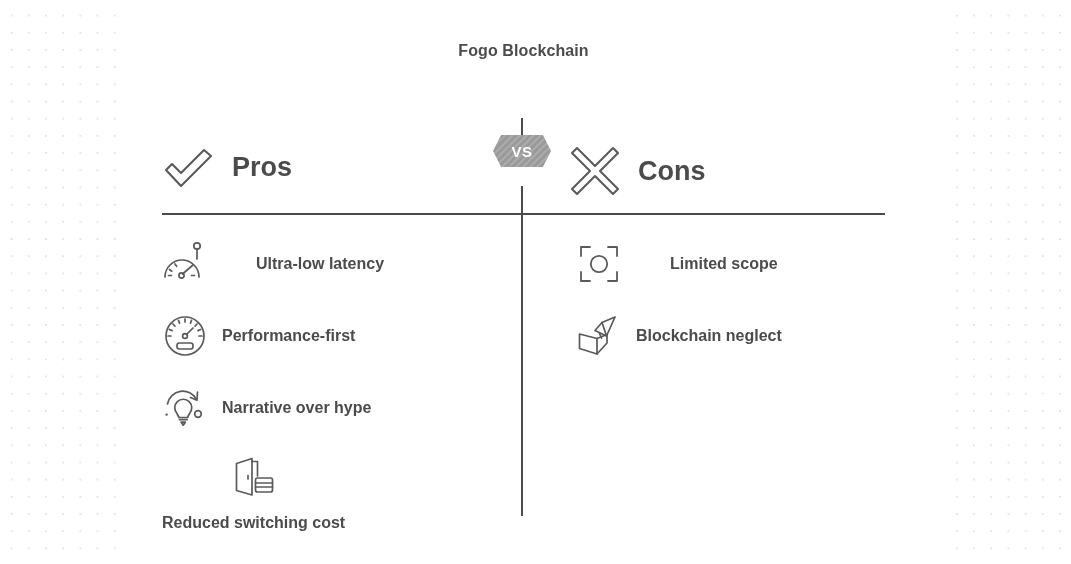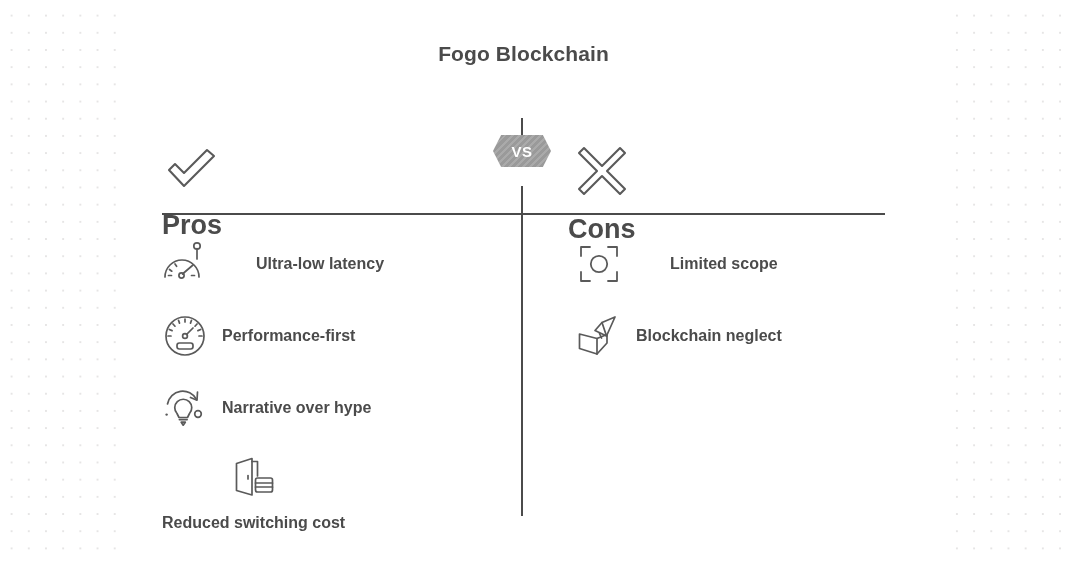--- a/index.html
+++ b/index.html
@@ -40,21 +40,21 @@
     inset: 0;
     z-index: 2;
   }
 
   .title {
     position: absolute;
     top: 42px;
     left: 0;
     width: 1047px;
     text-align: center;
-    font-size: 21px;
+    font-size: 16px;
     font-weight: bold;
     color: #4b4b4b;
     letter-spacing: 0.1px;
   }
 
   
   .vdiv {
     position: absolute;
     left: 521px;
     width: 2px;
@@ -72,21 +72,20 @@
     height: 2px;
     background: #4b4b4b;
   }
 
   
   .col-head {
     position: absolute;
     display: flex;
     align-items: center;
     gap: 16px;
-    flex-direction: column;
   }
   .col-head.pros { left: 162px; top: 140px; }
   .col-head.cons { left: 568px; top: 144px; }
   .col-head .label {
     font-size: 27px;
     font-weight: bold;
     color: #4b4b4b;
   }
   .head-icon { width: 54px; height: 54px; display: block; }
 

